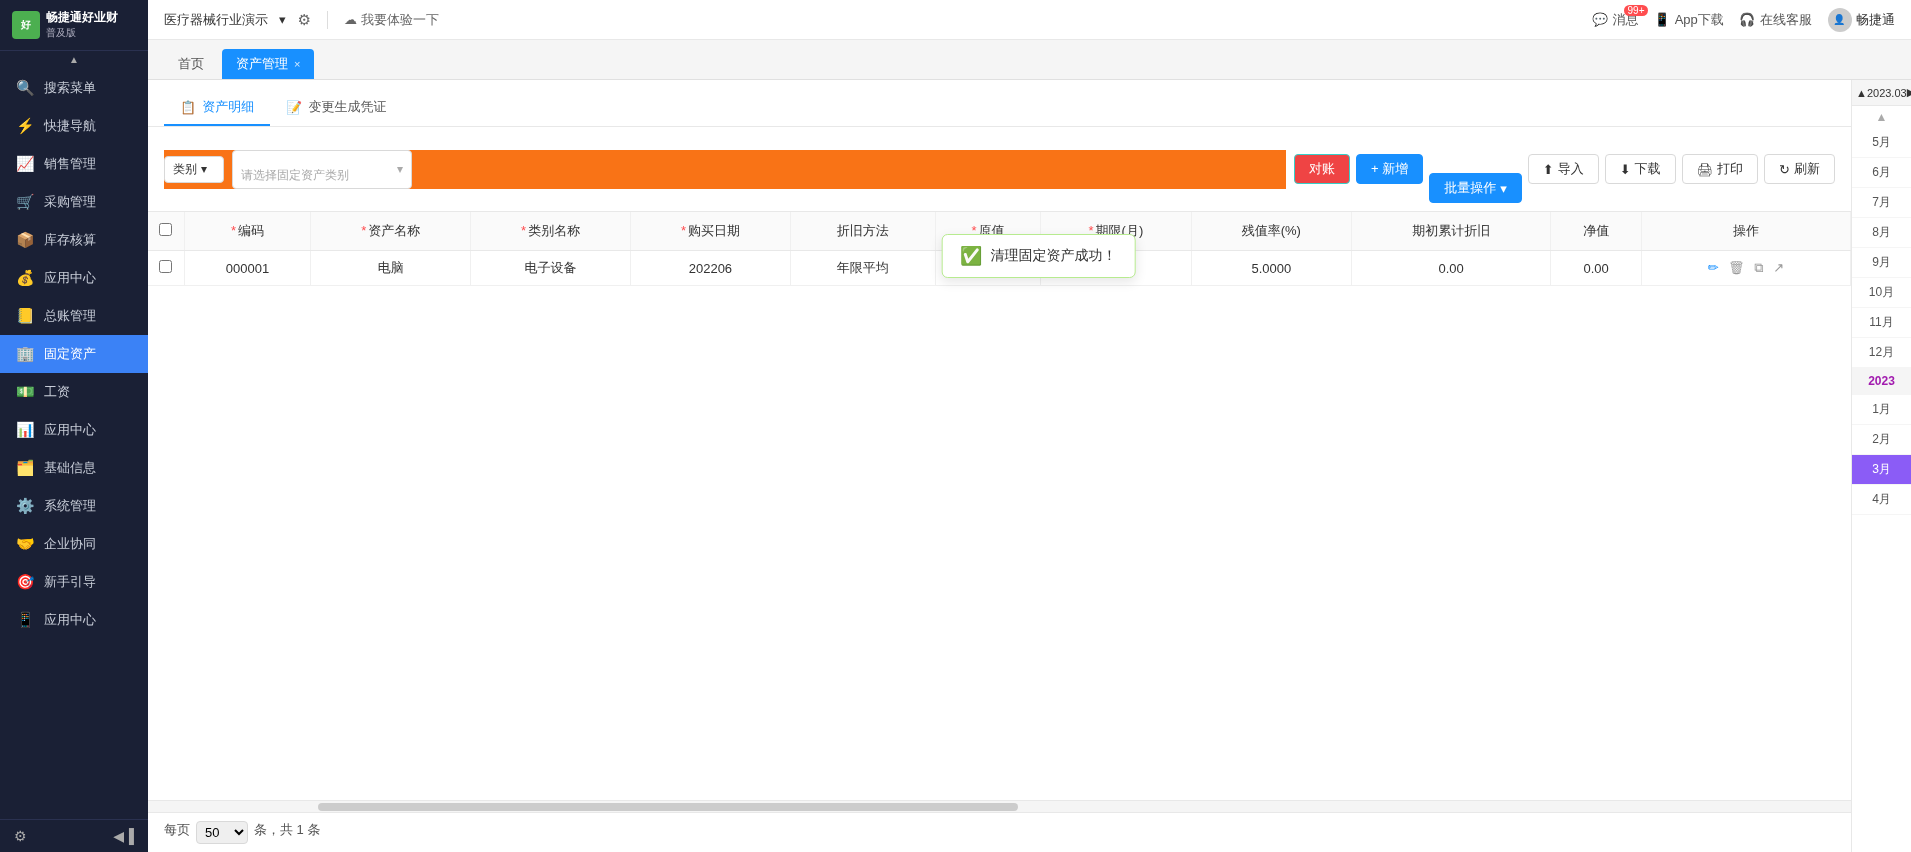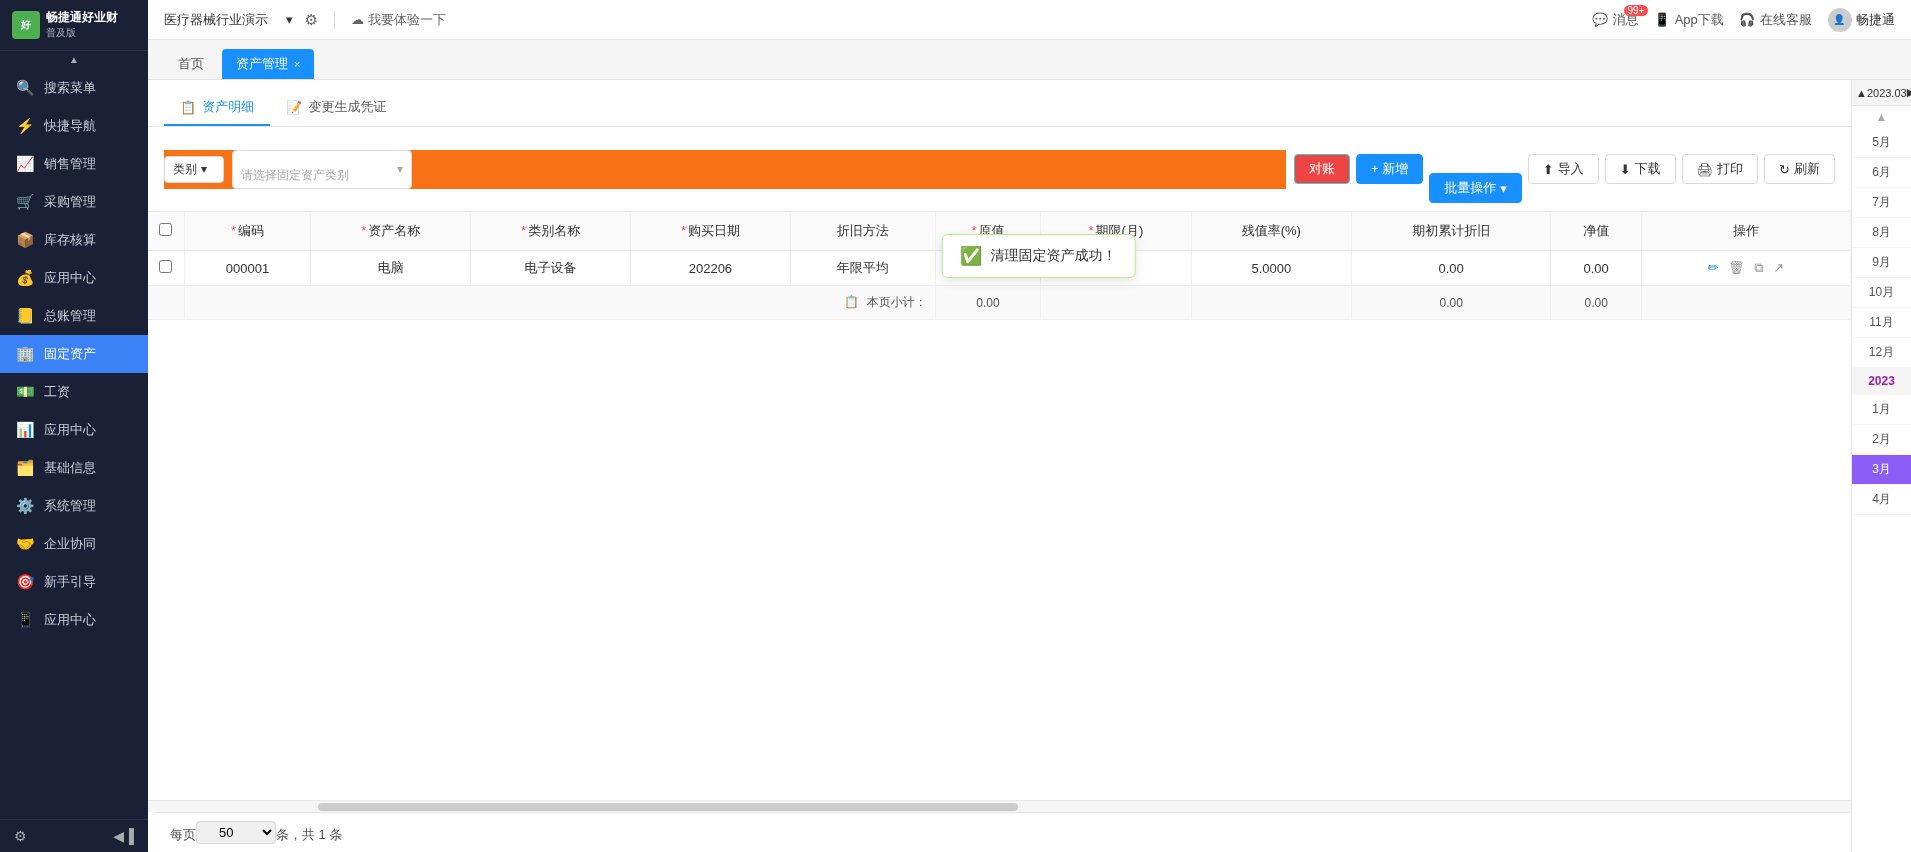--- a/index.html
+++ b/index.html
@@ -63,21 +63,21 @@
     .main { flex: 1; display: flex; flex-direction: column; overflow: hidden; }
 
     
     .topbar {
       height: 40px; background: #fff;
       display: flex; align-items: center;
       padding: 0 16px;
       border-bottom: 1px solid #e8e8e8;
       gap: 12px;
     }
-    .topbar-company { display: flex; align-items: center; gap: 18px; font-size: 13px; color: #333; }
+    .topbar-company { display: flex; align-items: center; gap: 11px; font-size: 13px; color: #333; }
     .topbar-divider { width: 1px; height: 18px; background: #ddd; margin: 0 4px; }
     .topbar-experience { display: flex; align-items: center; gap: 4px; color: #666; font-size: 13px; }
     .topbar-right { margin-left: auto; display: flex; align-items: center; gap: 16px; }
     .topbar-badge { position: relative; display: flex; align-items: center; gap: 4px; color: #555; font-size: 13px; cursor: pointer; }
     .badge-count {
       position: absolute; top: -6px; right: -10px;
       background: #ff4d4f; color: #fff; font-size: 10px;
       border-radius: 8px; padding: 0 4px; min-width: 18px; text-align: center;
     }
     .topbar-user { display: flex; align-items: center; gap: 4px; color: #333; cursor: pointer; }
@@ -190,27 +190,27 @@
       box-shadow: 0 4px 12px rgba(0,0,0,0.1);
       z-index: 100;
       top: 22px; left: 50%; transform: translateX(-30%);
     }
     .success-icon { color: #52c41a; font-size: 18px; }
 
     
     .pagination-bar {
       background: #fff;
       padding: 8px 16px;
-      display: flex; align-items: flex-end; 
+      display: flex; align-items: flex-start; gap: 6px;
       border-top: 1px solid #e8e8e8;
-      font-size: 13px; color: #555; margin-left: 6px;
+      font-size: 13px; color: #555;
     }
     .page-size-select {
       border: 1px solid #d9d9d9; border-radius: 4px;
-      padding: 2px 18px; font-size: 13px; cursor: pointer;
+      padding: 2px 4px; font-size: 13px; cursor: pointer;
     }
 
     
     .timeline-panel {
       width: 60px;
       background: #fff;
       border-left: 1px solid #e8e8e8;
       display: flex;
       flex-direction: column;
       align-items: center;
@@ -488,33 +488,20 @@
               <td>5.0000</td>
               <td>0.00</td>
               <td>0.00</td>
               <td>
                 <span style="margin:0 3px;cursor:pointer;color:#1890ff;">✏</span>
                 <span style="margin:0 3px;cursor:pointer;color:#999;">🗑</span>
                 <span style="margin:0 3px;cursor:pointer;color:#999;">⧉</span>
                 <span style="margin:0 3px;cursor:pointer;color:#999;">↗</span>
               </td>
             </tr>
-            <tr class="subtotal-row">
-              <td></td>
-              <td colspan="5" style="text-align:right;">
-                <span style="color:#1890ff;margin-right:4px;">📋</span>
-                本页小计：
-              </td>
-              <td>0.00</td>
-              <td></td>
-              <td></td>
-              <td>0.00</td>
-              <td>0.00</td>
-              <td></td>
-            </tr>
           </tbody>
         </table>
       </div>
 
       <div class="scrollbar-container">
         <div class="scrollbar-thumb"></div>
       </div>
 
       <div class="pagination-bar">
         <span>每页</span>

